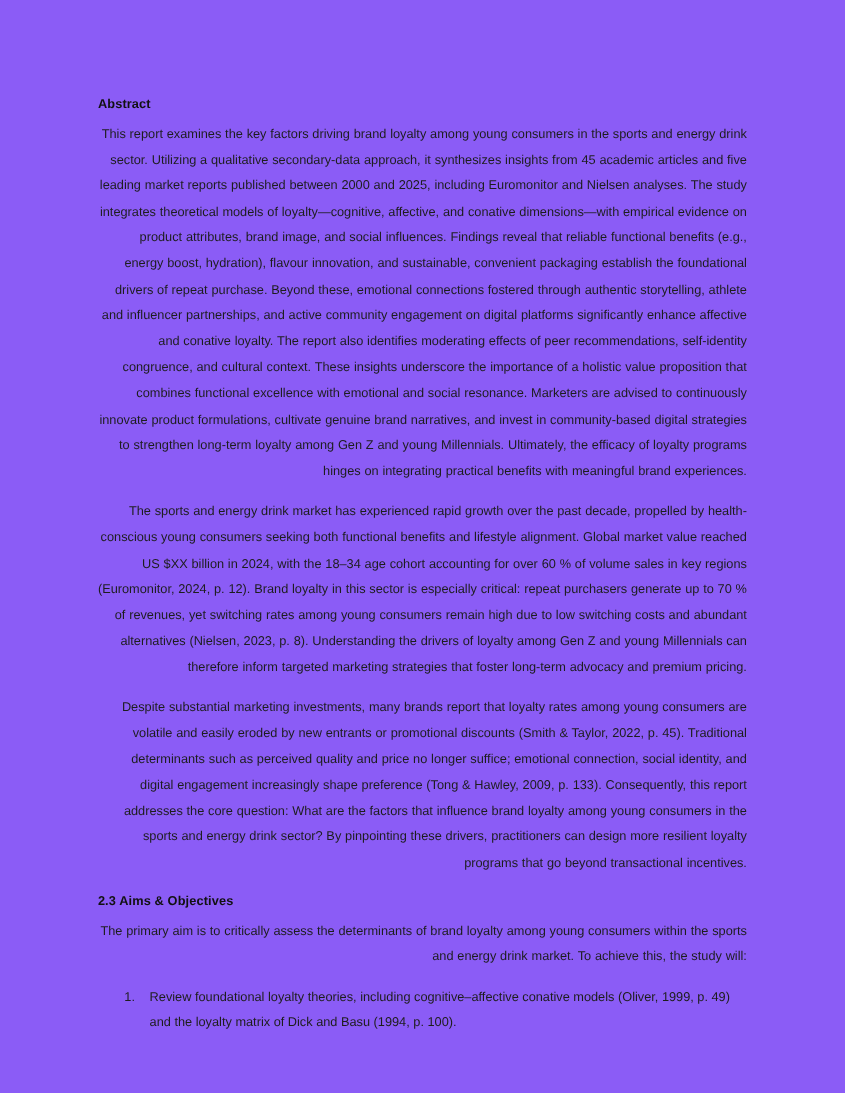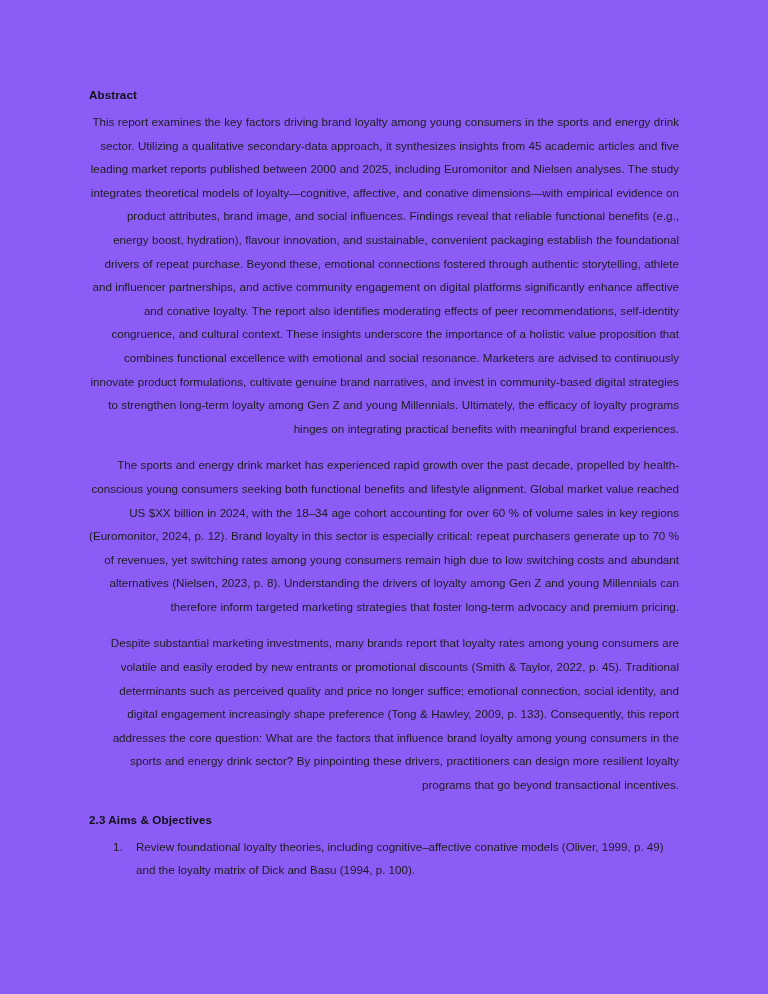--- a/index.html
+++ b/index.html
@@ -92,20 +92,21 @@
     <p class="para">This report examines the key factors driving brand loyalty among young consumers in the sports and energy drink sector. Utilizing a qualitative secondary-data approach, it synthesizes insights from 45 academic articles and five leading market reports published between 2000 and 2025, including Euromonitor and Nielsen analyses. The study integrates theoretical models of loyalty—cognitive, affective, and conative dimensions—with empirical evidence on product attributes, brand image, and social influences. Findings reveal that reliable functional benefits (e.g., energy boost, hydration), flavour innovation, and sustainable, convenient packaging establish the foundational drivers of repeat purchase. Beyond these, emotional connections fostered through authentic storytelling, athlete and influencer partnerships, and active community engagement on digital platforms significantly enhance affective and conative loyalty. The report also identifies moderating effects of peer recommendations, self-identity congruence, and cultural context. These insights underscore the importance of a holistic value proposition that combines functional excellence with emotional and social resonance. Marketers are advised to continuously innovate product formulations, cultivate genuine brand narratives, and invest in community-based digital strategies to strengthen long-term loyalty among Gen Z and young Millennials. Ultimately, the efficacy of loyalty programs hinges on integrating practical benefits with meaningful brand experiences.</p>
 
 
     <p class="para">The sports and energy drink market has experienced rapid growth over the past decade, propelled by health-conscious young consumers seeking both functional benefits and lifestyle alignment. Global market value reached US $XX billion in 2024, with the 18–34 age cohort accounting for over 60 % of volume sales in key regions (Euromonitor, 2024, p. 12). Brand loyalty in this sector is especially critical: repeat purchasers generate up to 70 % of revenues, yet switching rates among young consumers remain high due to low switching costs and abundant alternatives (Nielsen, 2023, p. 8). Understanding the drivers of loyalty among Gen Z and young Millennials can therefore inform targeted marketing strategies that foster long-term advocacy and premium pricing.</p>
 
 
     <p class="para">Despite substantial marketing investments, many brands report that loyalty rates among young consumers are volatile and easily eroded by new entrants or promotional discounts (Smith &amp; Taylor, 2022, p. 45). Traditional determinants such as perceived quality and price no longer suffice; emotional connection, social identity, and digital engagement increasingly shape preference (Tong &amp; Hawley, 2009, p. 133). Consequently, this report addresses the core question: What are the factors that influence brand loyalty among young consumers in the sports and energy drink sector? By pinpointing these drivers, practitioners can design more resilient loyalty programs that go beyond transactional incentives.</p>
 
     <h2 class="heading">2.3 Aims &amp; Objectives</h2>
 
+    <p class="para">The primary aim is to critically assess the determinants of brand loyalty among young consumers within the sports and energy drink market. To achieve this, the study will:</p>
 
     <ol class="numlist">
       <li>
         <span class="marker">1.</span>
         <span class="li-text">Review foundational loyalty theories, including cognitive–affective conative models (Oliver, 1999, p. 49) and the loyalty matrix of Dick and Basu (1994, p. 100).</span>
       </li>
     </ol>
 
   </div>
 </div>

